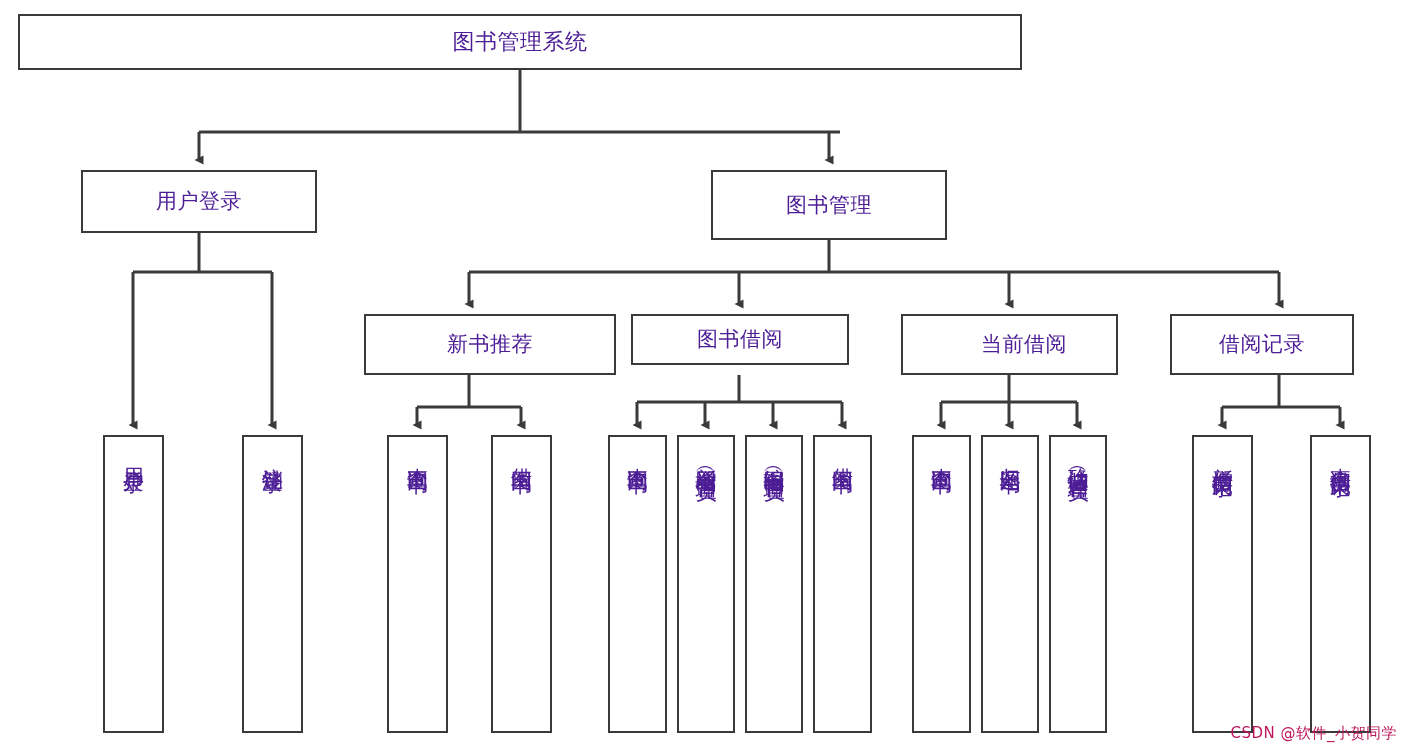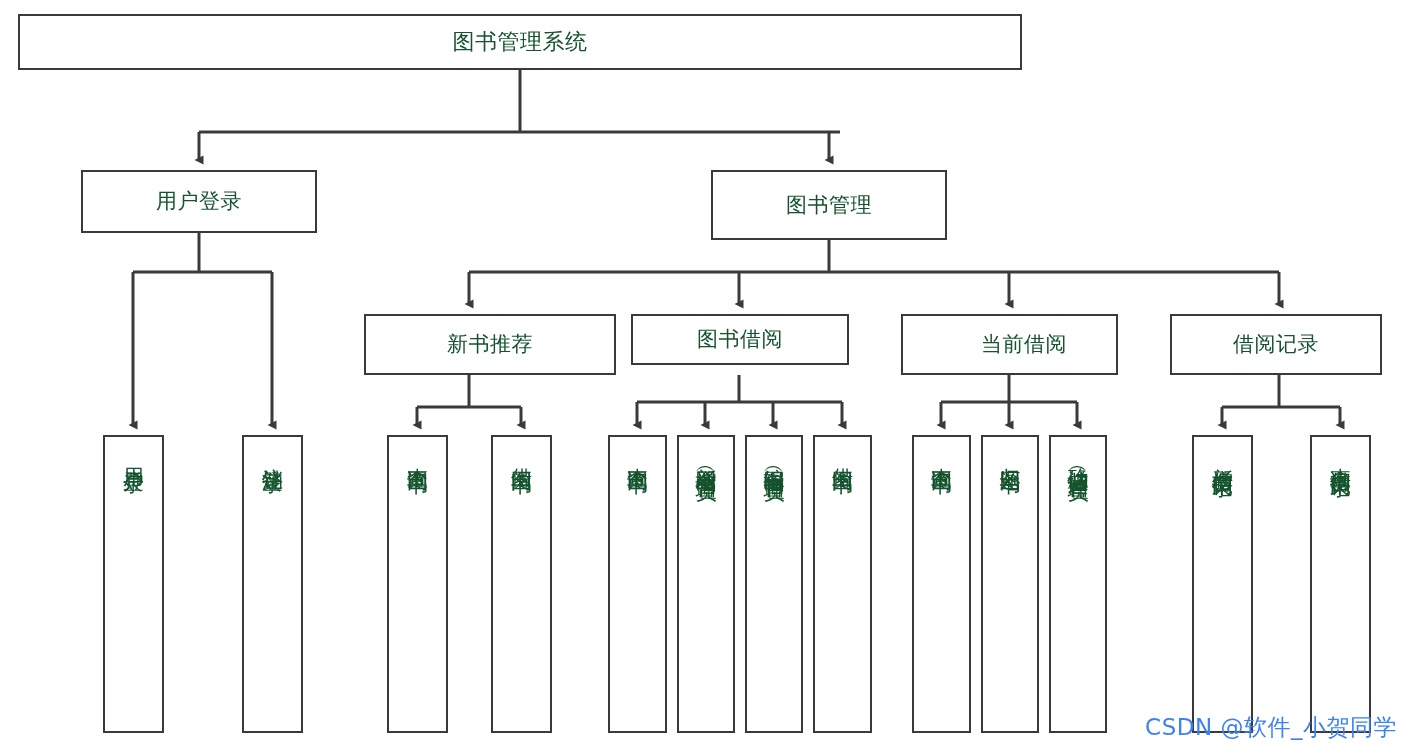--- a/index.html
+++ b/index.html
@@ -34,21 +34,21 @@
     justify-content: center;
     color: #333333;
   }
   .node.root {
     border-width: 2px;
   }
   .node-label {
     display: block;
     text-align: center;
     line-height: 1.18;
-    color: #14532d;
+    color: #4c1d95;
     letter-spacing: 0.5px;
   }
   .node.h .node-label {
     font-size: 21px;
   }
   .node.root .node-label {
     font-size: 22px;
   }
   .node.v {
     align-items: flex-start;
@@ -59,22 +59,22 @@
     text-orientation: upright;
     font-size: 21px;
     line-height: 1.05;
     letter-spacing: 2px;
     white-space: nowrap;
   }
   .watermark {
     position: absolute;
     right: 8px;
     bottom: 4px;
-    font-size: 23px;
-    color: #3b82f6;
+    font-size: 15px;
+    color: #be185d;
     letter-spacing: 0.5px;
     user-select: none;
     white-space: nowrap;
     margin-top: 12px;
   }
 </style>
 </head>
 <body>
 
 <div id="canvas">
@@ -142,21 +142,21 @@
 
   <div class="node h" style="left:364px; top:314px; width:252px; height:61px;">
     <span class="node-label">新书推荐</span>
   </div>
   <div class="node h" style="left:631px; top:314px; width:218px; height:51px;">
     <span class="node-label">图书借阅</span>
   </div>
   <div class="node h" style="left:901px; top:314px; width:217px; height:61px;padding-left:29px;">
     <span class="node-label">当前借阅</span>
   </div>
-  <div class="node h" style="left:1170px; top:314px; width:212px; height:61px;align-items:center;">
+  <div class="node h" style="left:1170px; top:314px; width:184px; height:61px;align-items:center;">
     <span class="node-label">借阅记录</span>
   </div>
 
   <div class="node v" style="left:103px; top:435px; width:61px; height:298px;">
     <span class="node-label">用户登录</span>
   </div>
   <div class="node v" style="left:242px; top:435px; width:61px; height:298px;">
     <span class="node-label">注销登录</span>
   </div>
 

